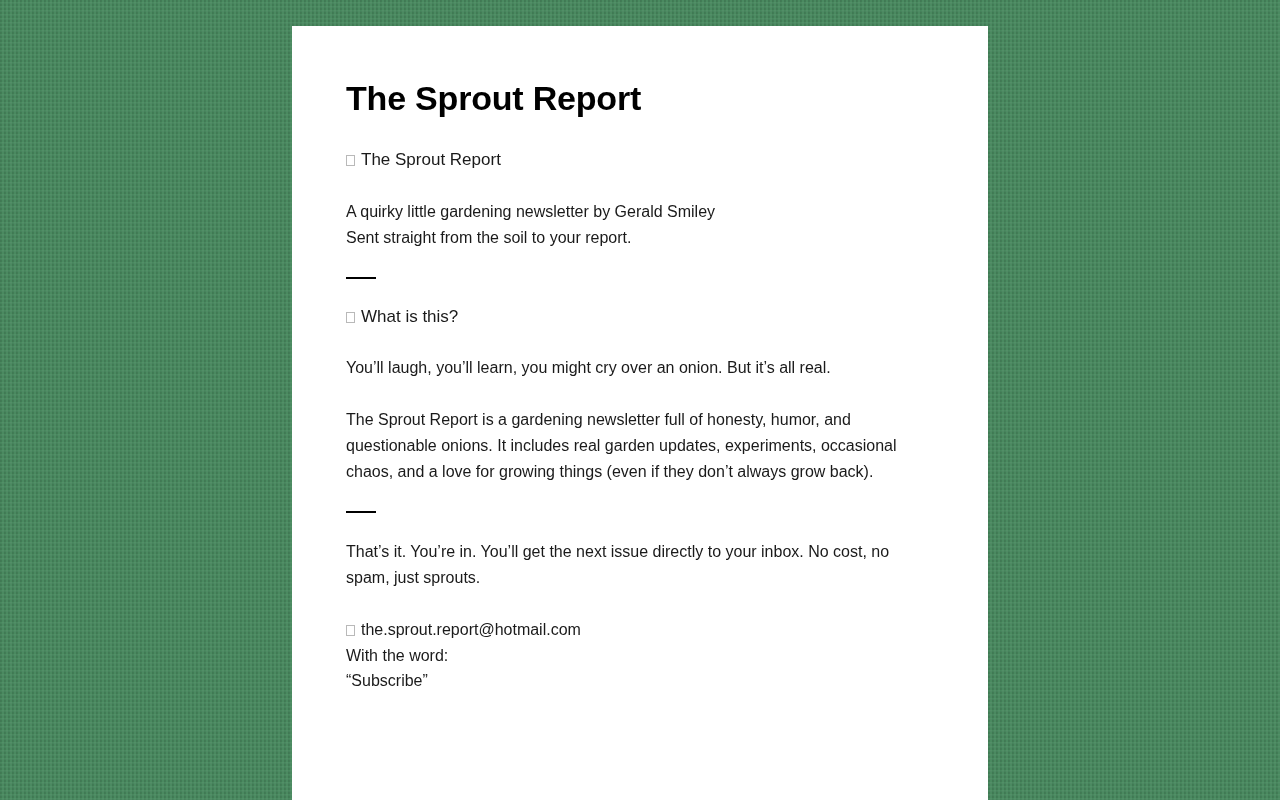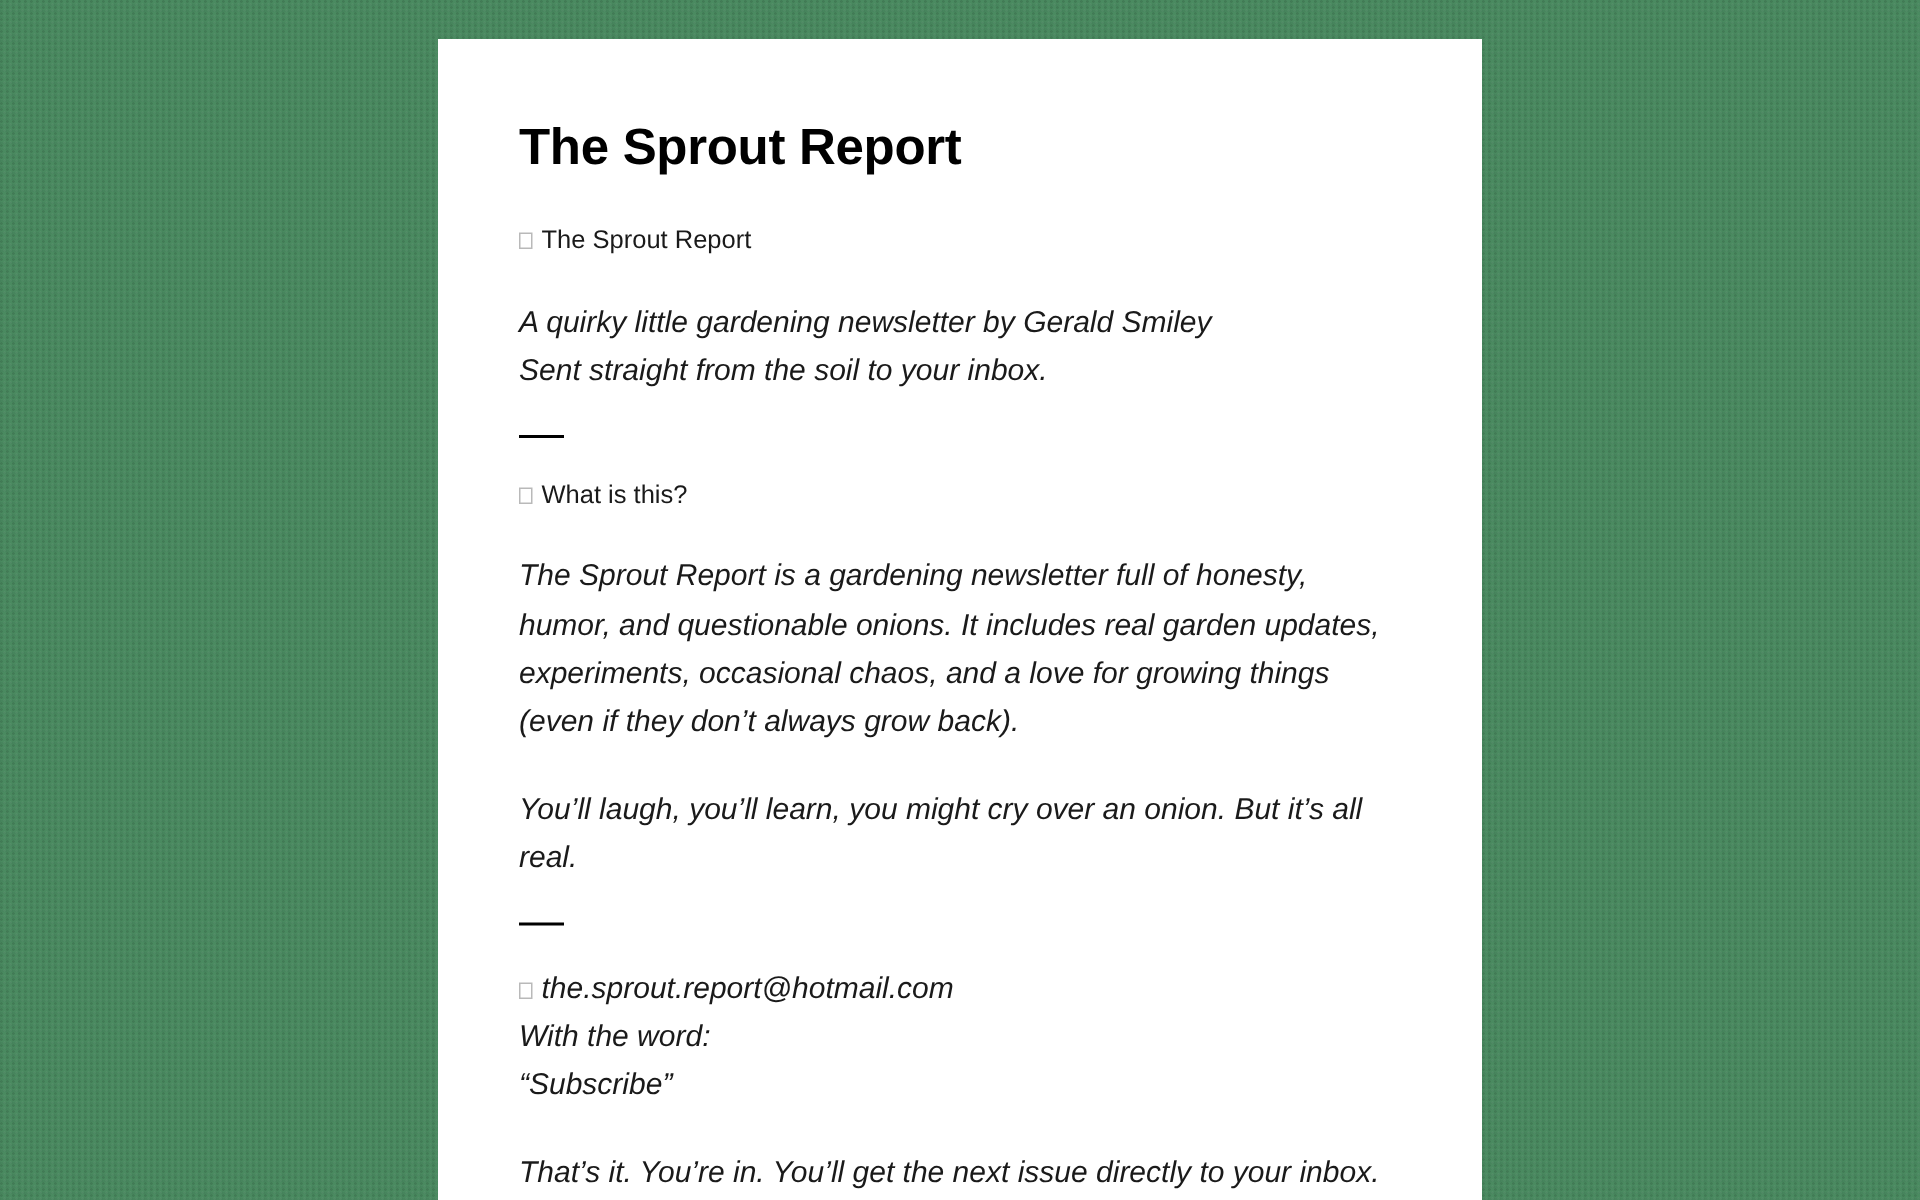--- a/index.html
+++ b/index.html
@@ -76,25 +76,24 @@
     display: inline-block;
     font-family: "DejaVu Sans", sans-serif;
     font-size: 14px;
     color: #000000;
     margin-right: 5px;
     vertical-align: 0px;
   }
 
   .para {
     margin: 6px 0 26px 0;
-    font-size: 20px;
+    font-size: 16px;
     line-height: 1.62;
     color: #1a1a1a;
     max-width: 600px;
-    font-style: italic;
   }
 
   .divider {
     width: 30px;
     height: 0;
     border: 0;
     border-top: 2px solid #000000;
     margin: 0 0 26px 0;
   }
 </style>
@@ -106,39 +105,39 @@
   <div class="page">
 
     <h1 class="doc-title">The Sprout Report</h1>
 
     <p class="section-heading">
       <span class="glyph-tofu"></span><span>The Sprout Report</span>
     </p>
 
     <p class="para">
       <span>A quirky little gardening newsletter by Gerald Smiley</span><br>
-      <span>Sent straight from the soil to your inbox.</span>
+      <span>Sent straight from the soil to your report.</span>
     </p>
 
     <hr class="divider">
 
     <p class="section-heading">
       <span class="glyph-tofu"></span><span>What is this?</span>
     </p>
 
+    <p class="para">You’ll laugh, you’ll learn, you might cry over an onion. But it’s all real.</p>
+
     <p class="para">The Sprout Report is a gardening newsletter full of honesty, humor, and questionable onions. It includes real garden updates, experiments, occasional chaos, and a love for growing things (even if they don’t always grow back).</p>
-
-    <p class="para">You’ll laugh, you’ll learn, you might cry over an onion. But it’s all real.</p>
 
     <hr class="divider">
 
 
+
+    <p class="para">That’s it. You’re in. You’ll get the next issue directly to your inbox. No cost, no spam, just sprouts.</p>
 
     <p class="para">
       <span class="glyph-tofu"></span><span>the.sprout.report@hotmail.com</span><br>
       <span>With the word:</span><br>
       <span>“Subscribe”</span>
     </p>
 
-    <p class="para">That’s it. You’re in. You’ll get the next issue directly to your inbox. No cost, no spam, just sprouts.</p>
-
   </div>
 </div>
 
 </body></html>

